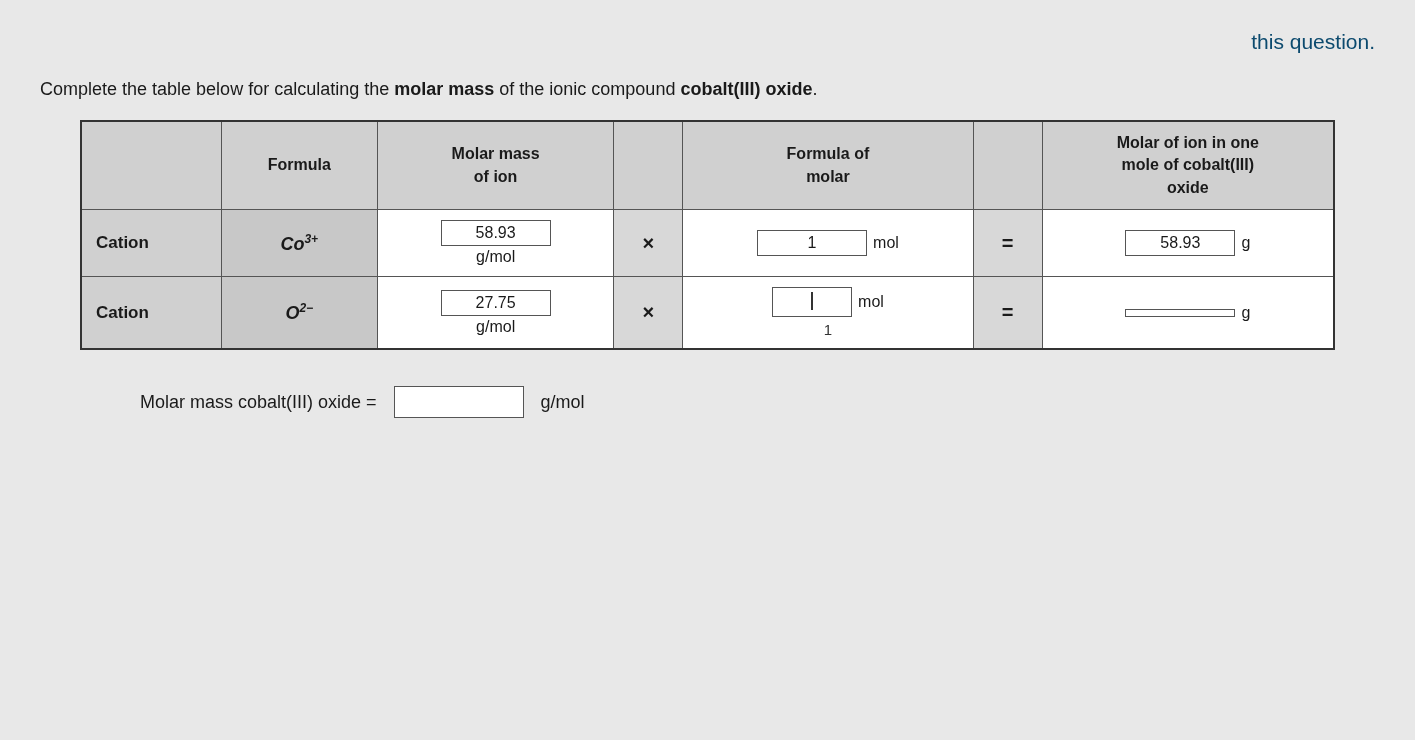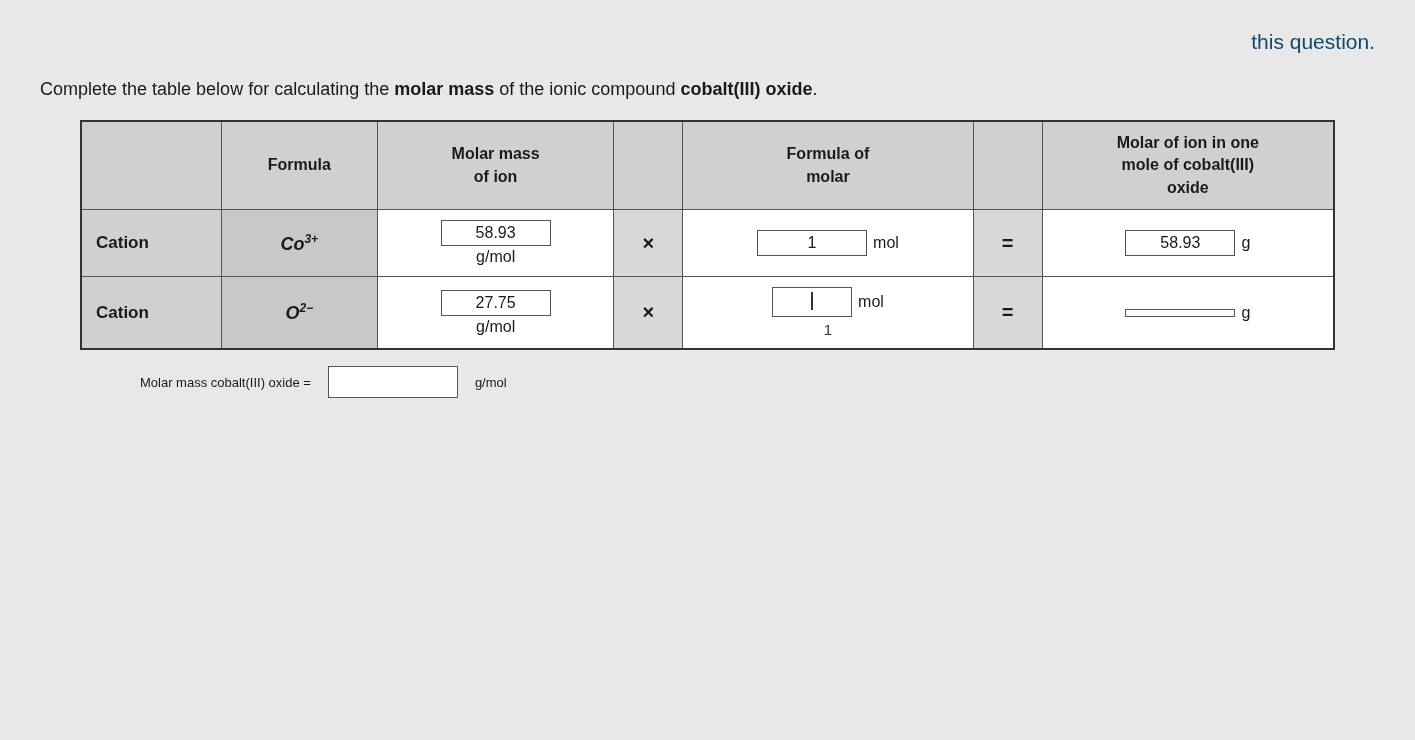--- a/index.html
+++ b/index.html
@@ -157,26 +157,26 @@
     .cursor-line {
       display: inline-block;
       width: 2px;
       height: 18px;
       background: #333;
       vertical-align: middle;
       margin: 0 auto;
     }
 
     .below-table {
-      margin-top: 16px;
+      margin-top: 36px;
       margin-left: 100px;
       display: flex;
       align-items: center;
       gap: 17px;
-      font-size: 13px;
+      font-size: 18px;
     }
 
     .molar-mass-input {
       border: 1.5px solid #555;
       padding: 5px 10px;
       font-size: 16px;
       width: 130px;
       background: #fff;
       display: inline-block;
       min-height: 32px;

